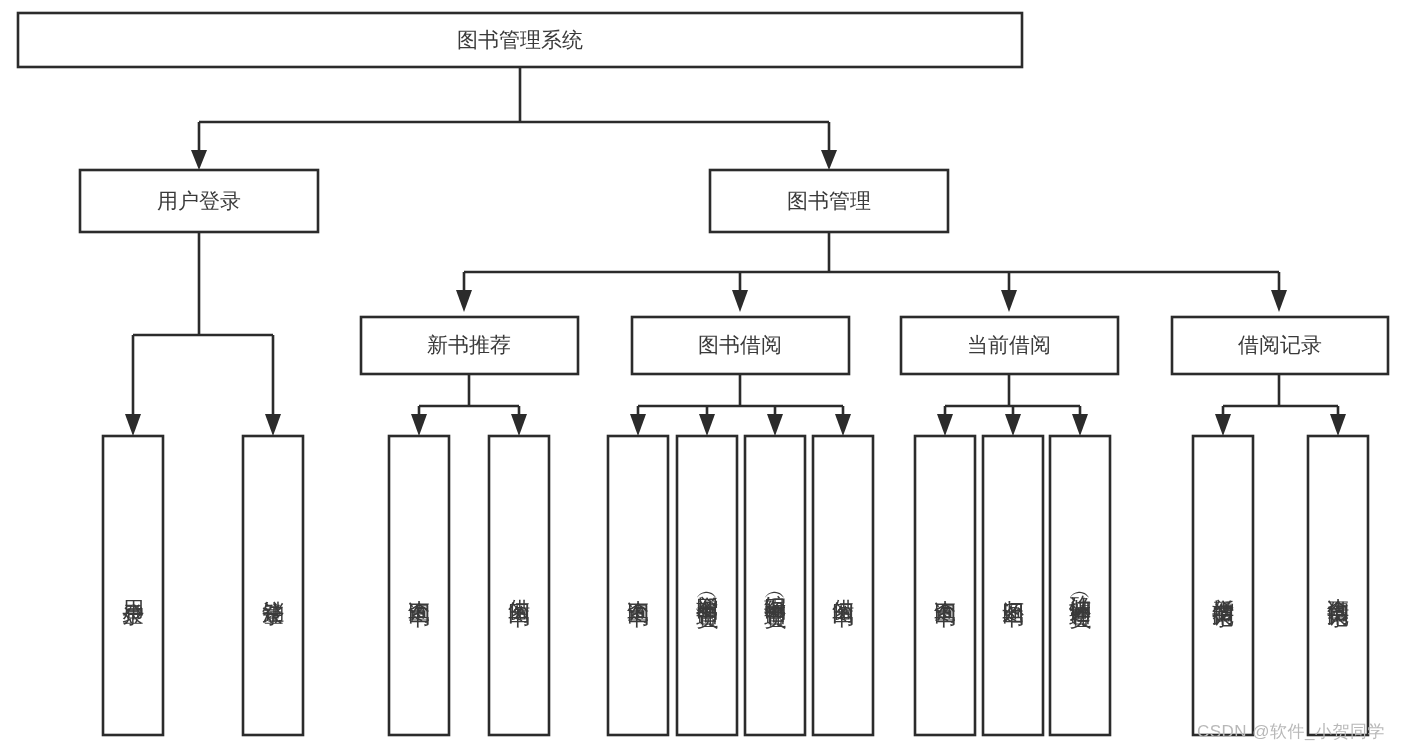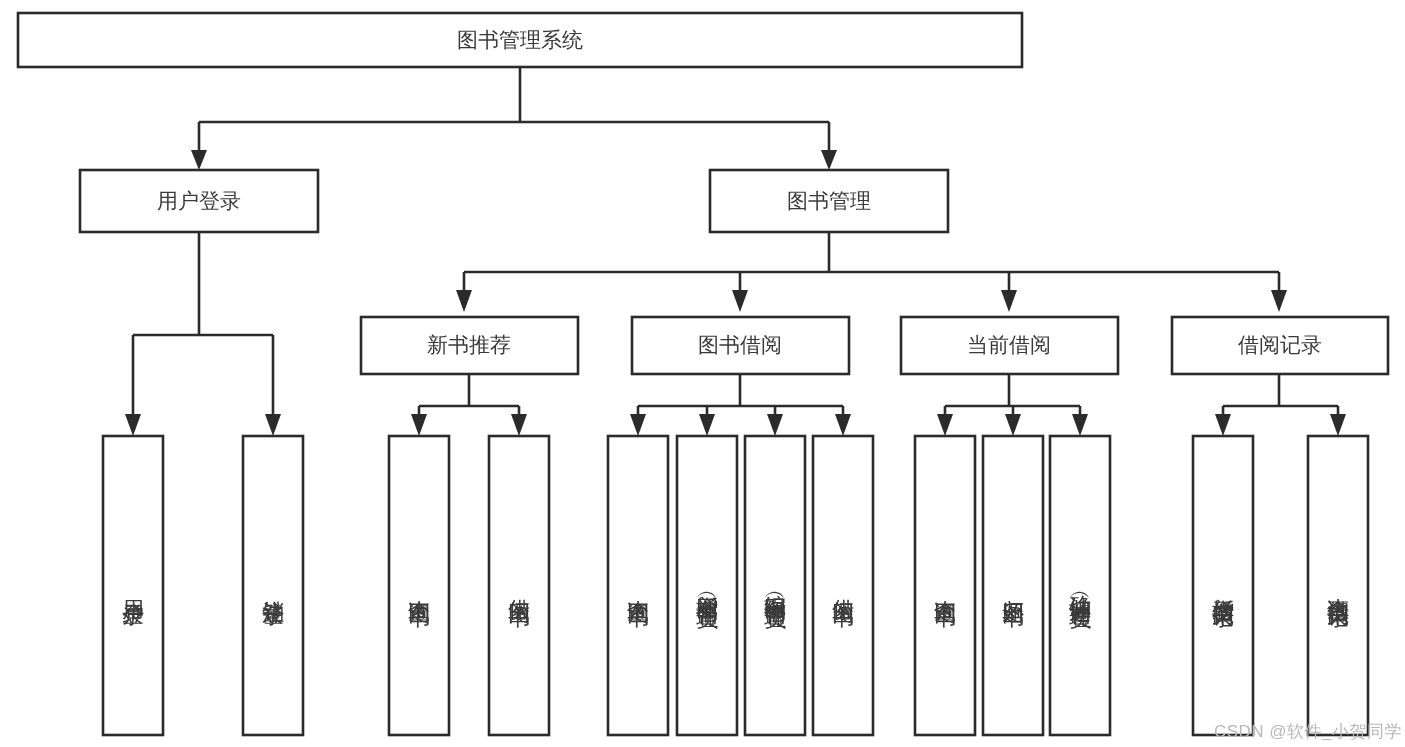--- a/index.html
+++ b/index.html
@@ -61,21 +61,21 @@
     font-family: "Liberation Sans", "DejaVu Sans", sans-serif;
     font-size: 22px;
     line-height: 1.12;
     color: #3a3a3a;
     letter-spacing: 2px;
     white-space: nowrap;
     text-align: center;
   }
   .watermark {
     position: absolute;
-    right: 3px;
+    right: 20px;
     bottom: 4px;
     font-family: "Liberation Sans", "DejaVu Sans", sans-serif;
     font-size: 17px;
     color: #b8b8b8;
     letter-spacing: 0.5px;
     white-space: nowrap;
   }
 </style>
 </head>
 <body>

